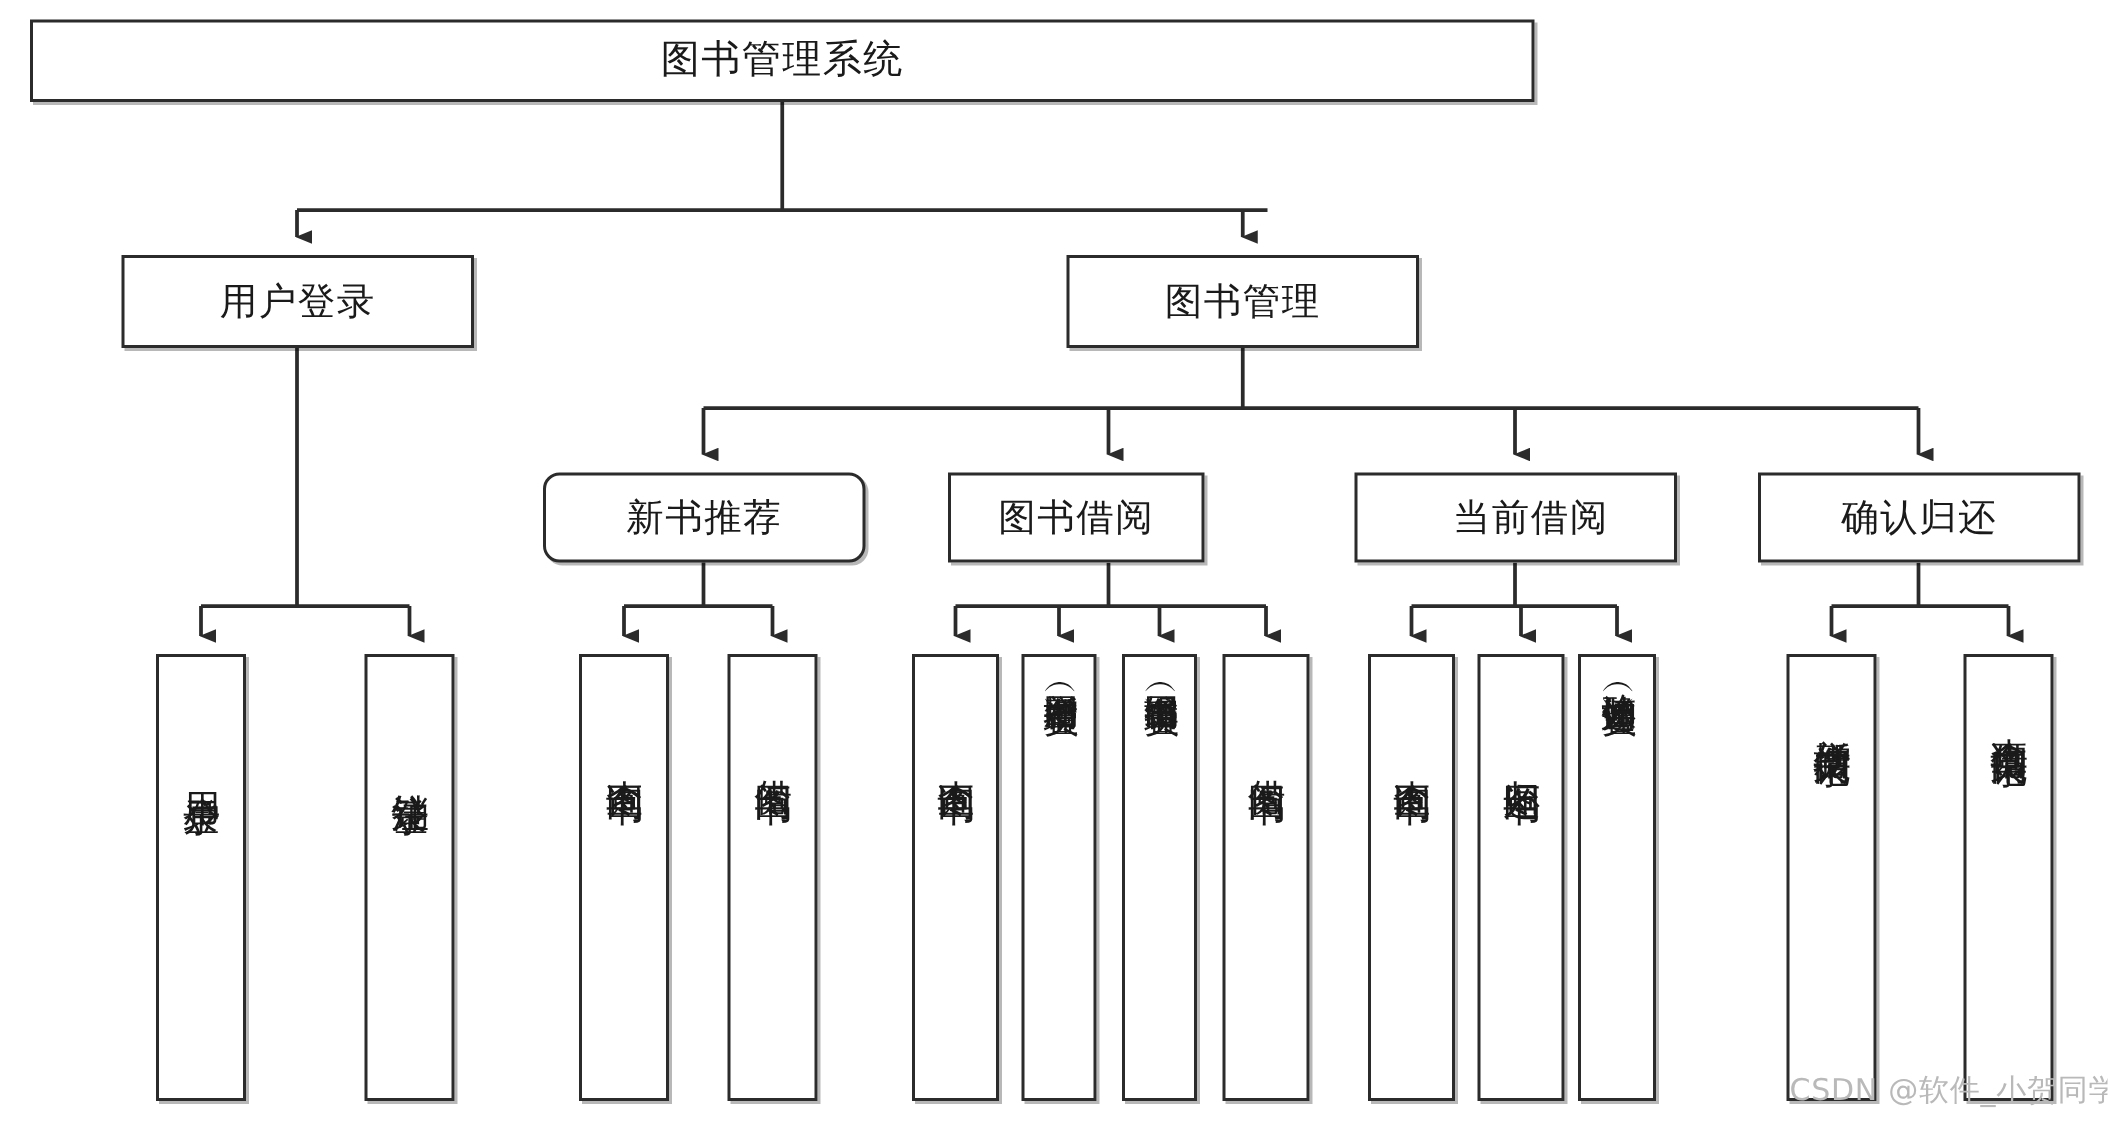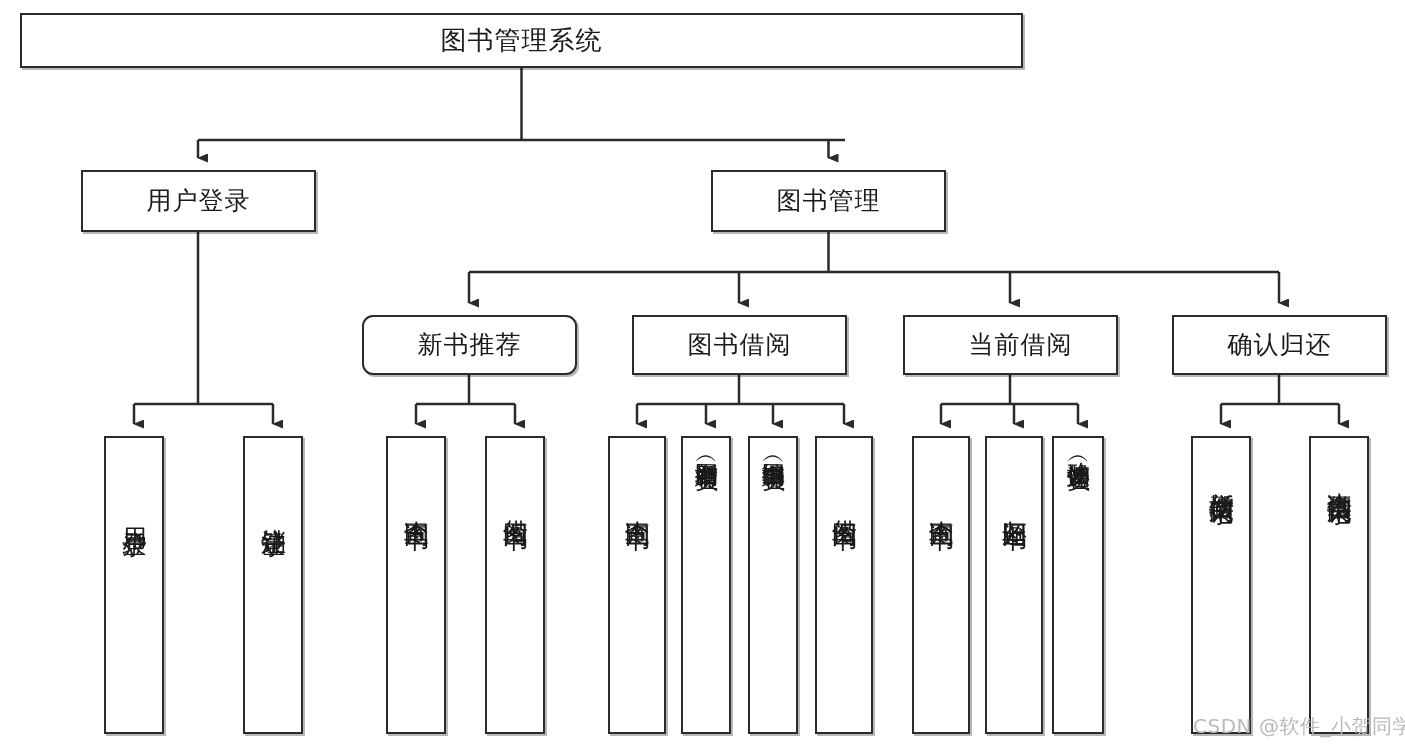--- a/index.html
+++ b/index.html
@@ -149,21 +149,21 @@
   <div class="node-box horizontal" style="left:81px; top:170px; width:235px; height:62px;">
     <span class="node-label">用户登录</span>
   </div>
   <div class="node-box horizontal" style="left:711px; top:170px; width:235px; height:62px;">
     <span class="node-label">图书管理</span>
   </div>
 
   <div class="node-box horizontal" style="left:362px; top:315px; width:215px; height:60px;border-radius:11px;">
     <span class="node-label">新书推荐</span>
   </div>
-  <div class="node-box horizontal" style="left:632px; top:315px; width:215px; height:60px;">
+  <div class="node-box horizontal" style="left:632px; top:315px; width:171px; height:60px;">
     <span class="node-label">图书借阅</span>
   </div>
   <div class="node-box horizontal" style="left:903px; top:315px; width:215px; height:60px;padding-left:20px;">
     <span class="node-label">当前借阅</span>
   </div>
   <div class="node-box horizontal" style="left:1172px; top:315px; width:215px; height:60px;">
     <span class="node-label">确认归还</span>
   </div>
 
   <div class="node-box vertical" style="left:104px; top:436px; width:60px; height:298px; padding-top:70px;">

